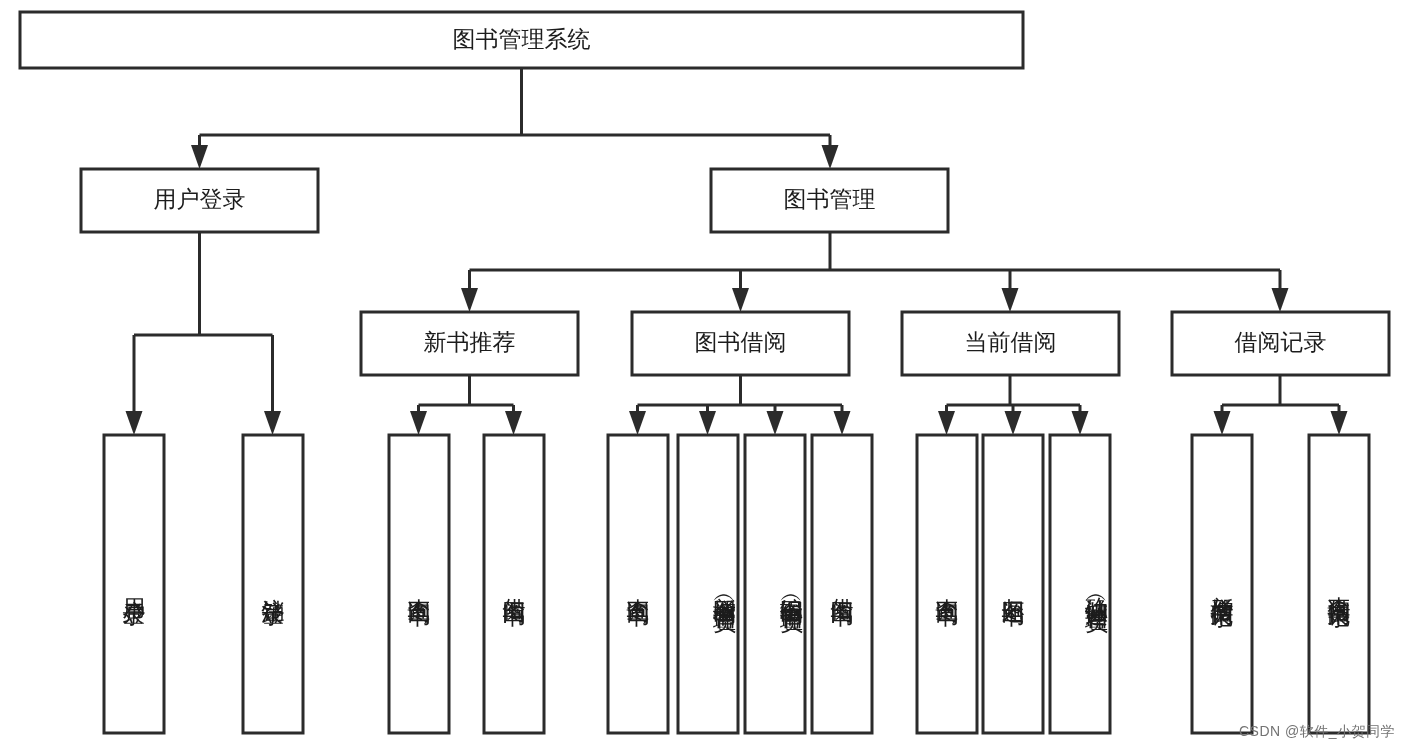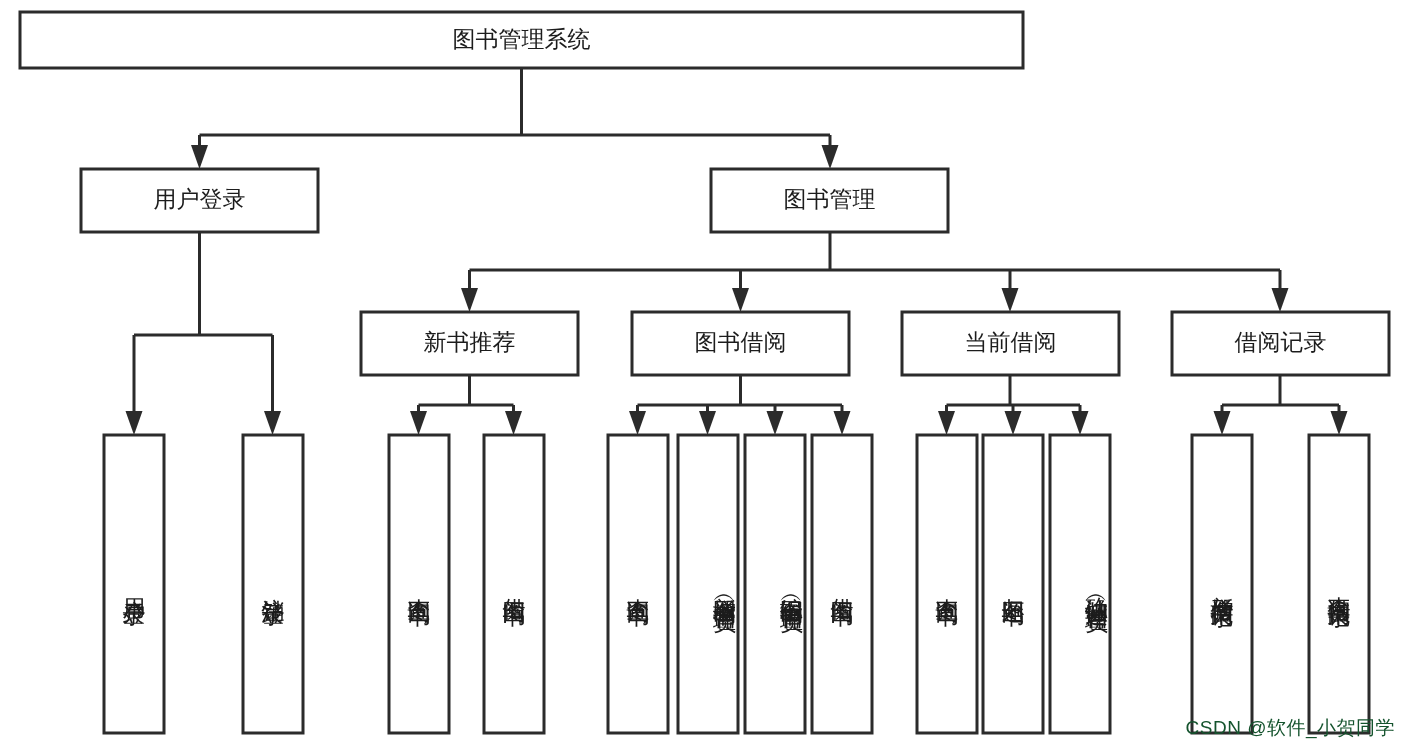--- a/index.html
+++ b/index.html
@@ -59,22 +59,22 @@
     align-items: center;
     justify-content: center;
     white-space: nowrap;
     pointer-events: none;
   }
   .watermark {
     position: absolute;
     right: 10px;
     bottom: 6px;
     font-family: "Liberation Sans", "DejaVu Sans", sans-serif;
-    font-size: 19px;
-    color: #14532d;
+    font-size: 14px;
+    color: #737373;
     white-space: nowrap;
     letter-spacing: 0.5px;
   }
 </style>
 </head>
 <body>
 
 <div id="diagram-root">
 
   <svg class="flow" viewBox="0 0 1405 747" xmlns="http://www.w3.org/2000/svg">

